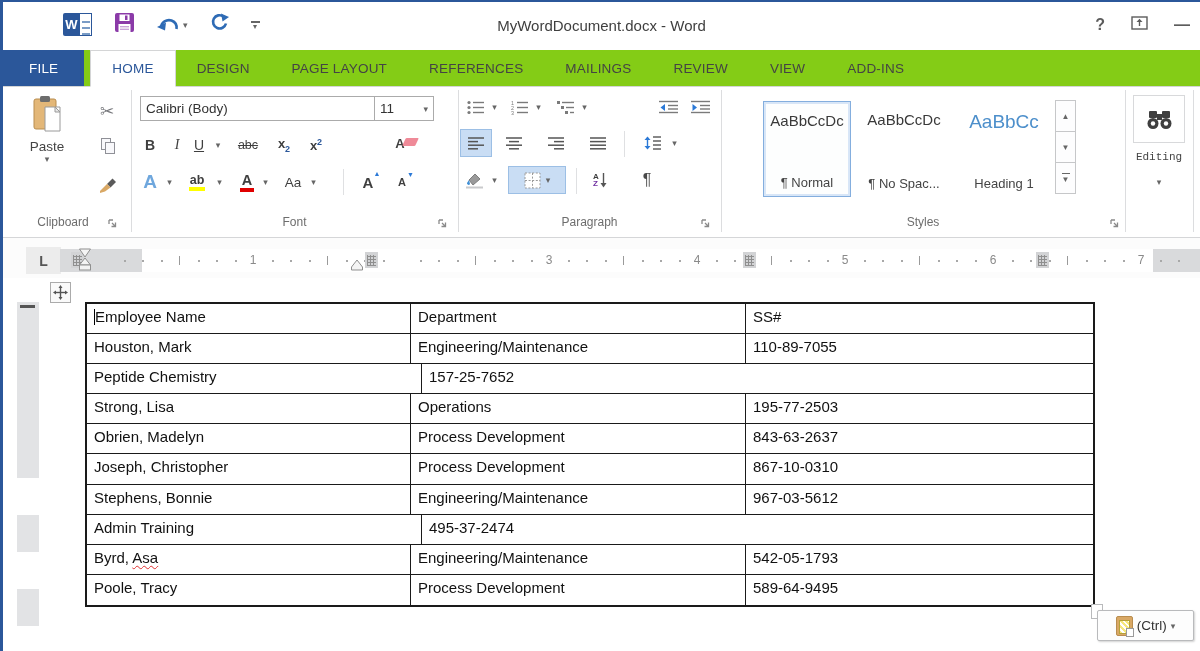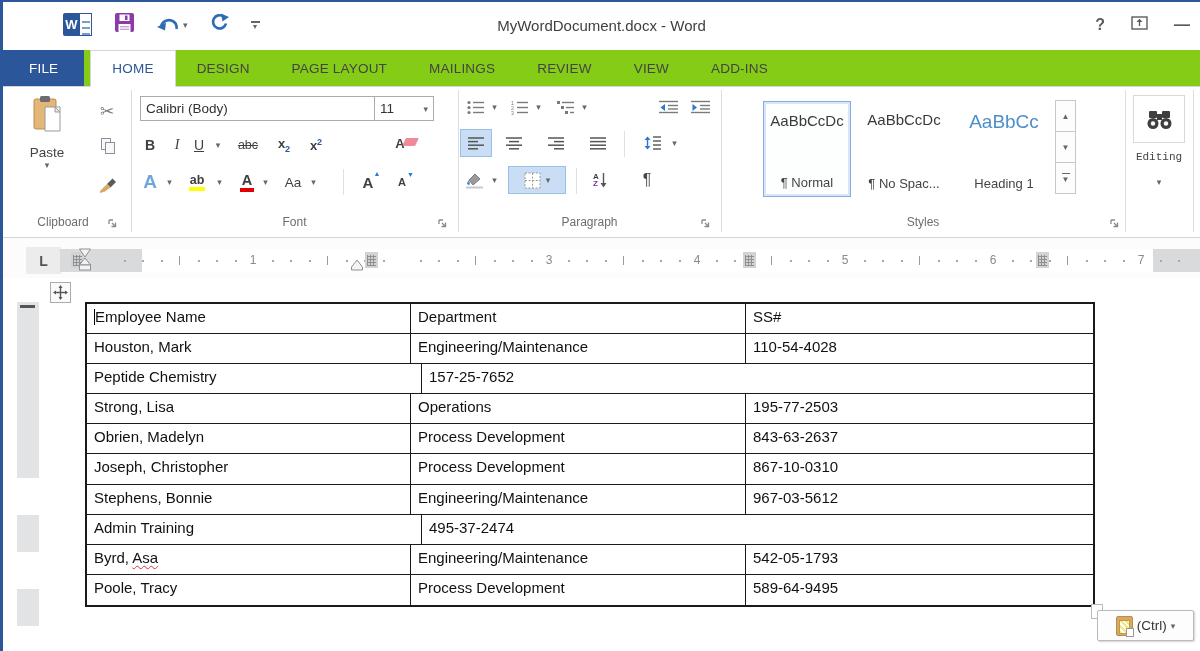--- a/index.html
+++ b/index.html
@@ -40,21 +40,21 @@
   .glabel { position:absolute; top:128px; left:0; right:0; text-align:center; font-size:12px; color:#6d6d6d; }
   .launcher { position:absolute; top:128px; cursor:default; }
   .rbtn { position:absolute; display:flex; align-items:center; justify-content:center; cursor:default; color:#444; }
   .sel { background:#c9ddf4; border:1px solid #9cbfe5; }
   .drop { font-size:9px; color:#666; }
   .minisep { position:absolute; width:1px; background:#dfe0e2; }
 
   
   .paste-big { position:absolute; left:12px; top:8px; width:64px; height:112px; display:flex;
     flex-direction:column; align-items:center; cursor:default; }
-  .paste-label { font-size:13.5px; color:#444; margin-top:12px; }
+  .paste-label { font-size:13.5px; color:#444; margin-top:6px; }
   .ic-copy { position:relative; width:15px; height:16px; }
   .ic-copy i { position:absolute; width:10px; height:12px; border:1px solid #8f9097; background:#f8f8fb; display:block; }
   .ic-copy i:first-child { left:0; top:0; }
   .ic-copy i:last-child { left:4px; top:4px; }
   .scissors { font-size:17px; color:#77787c; line-height:1; }
 
   
   .combo { position:absolute; height:25px; border:1px solid #ababab; background:#fff; display:flex;
     align-items:center; font-size:13.5px; color:#333; padding:0 5px; justify-content:space-between; }
   .fbtn { font-size:14px; color:#3f3f3f; }
@@ -198,20 +198,21 @@
       <span class="glyph">—</span>
     </div>
   </div>
 
   <div class="tabrow">
 
   <div class="tab file">FILE</div>
       <div class="tab active">HOME</div>
       <div class="tab">DESIGN</div>
       <div class="tab">PAGE LAYOUT</div>
+      <div class="tab">REFERENCES</div>
       <div class="tab">MAILINGS</div>
       <div class="tab">REVIEW</div>
       <div class="tab">VIEW</div>
       <div class="tab">ADD-INS</div>
     </div>
 
   <div class="ribbon">
 
     <div class="grp" style="left:0;width:128px;">
       <div class="paste-big">
@@ -630,21 +631,21 @@
       <div class="trow hdr">
         <div class="tcell c1"><span class="caret"></span><span>Employee Name</span></div>
         <div class="tcell c2"><span>Department</span></div>
         <div class="tcell c3"><span>SS#</span></div>
       </div>
       <div>
 
       <div class="trow">
           <div class="tcell c1">Houston, Mark</div>
           <div class="tcell c2">Engineering/Maintenance</div>
-          <div class="tcell c3">110-54-4028</div>
+          <div class="tcell c3">110-89-7055</div>
         </div>
           <div class="trow">
           <div class="tcell c2">Peptide Chemistry</div>
           <div class="tcell c3">157-25-7652</div>
         </div>
           <div class="trow">
           <div class="tcell c1">Strong, Lisa</div>
           <div class="tcell c2">Operations</div>
           <div class="tcell c3">195-77-2503</div>
         </div>

